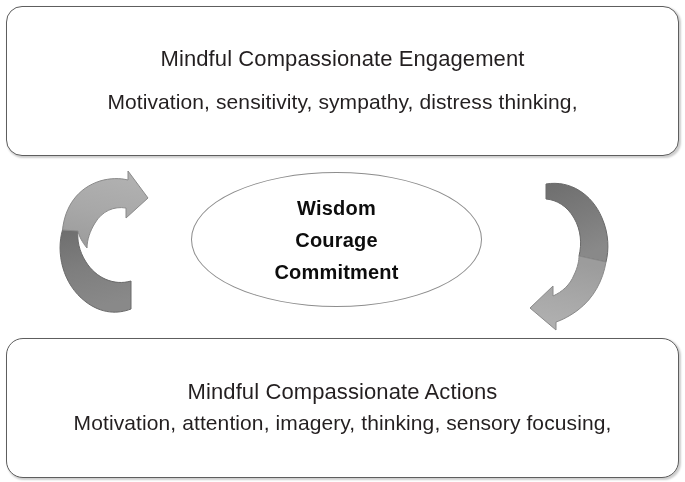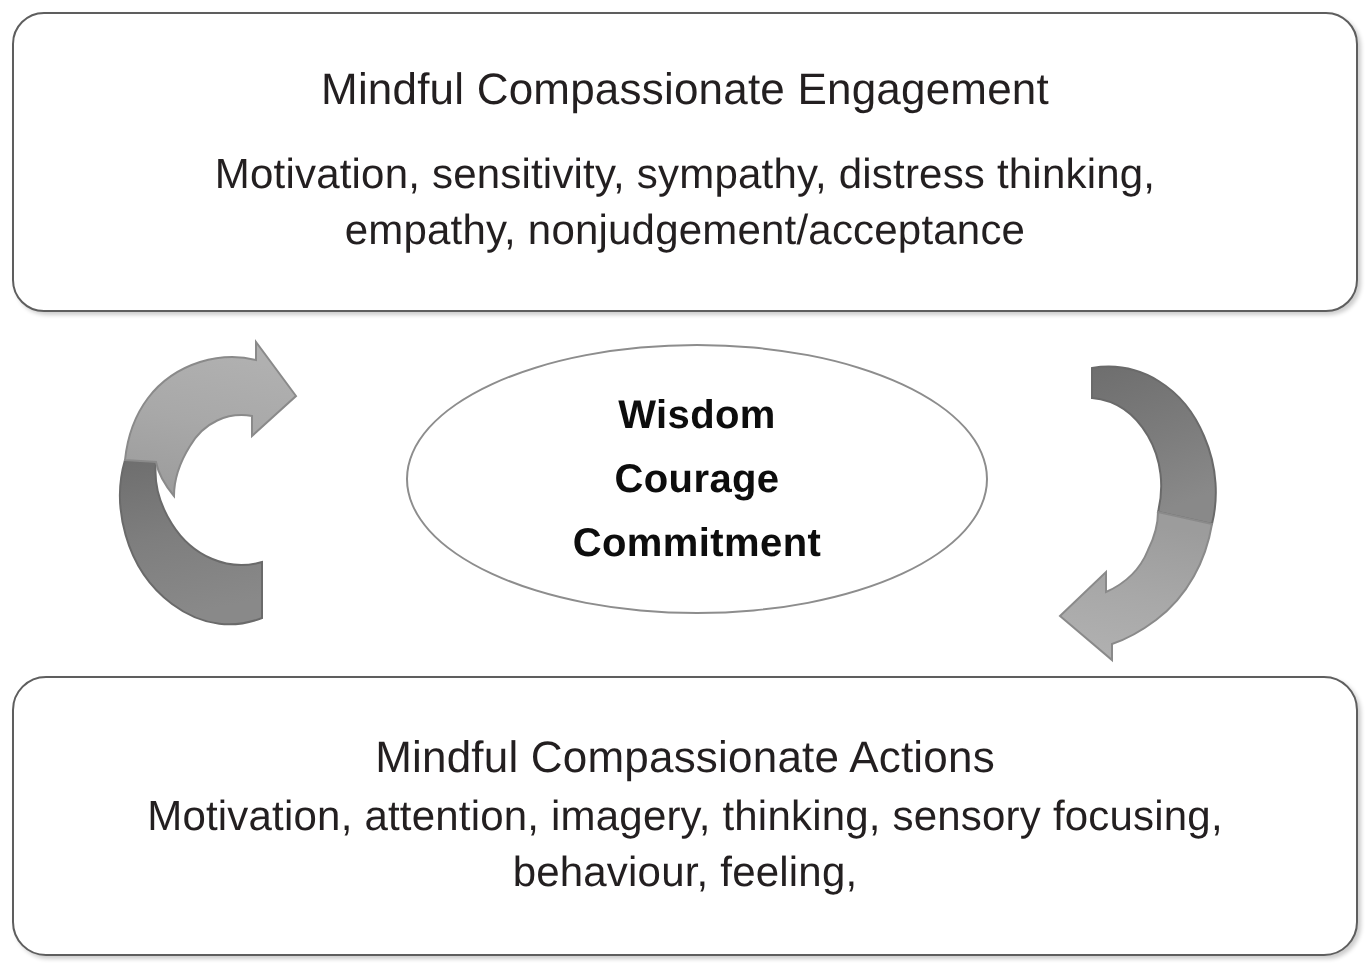--- a/index.html
+++ b/index.html
@@ -59,21 +59,21 @@
     text-align: center;
     max-width: 92%;
     letter-spacing: .1px;
   }
   #panel-engagement .panel-title { margin-bottom: 16px; }
   #panel-actions .panel-title { margin-bottom: 3px; }
 
   
   #core-ellipse {
     position: absolute;
-    left: 203px;
+    left: 191px;
     top: 172px;
     width: 291px;
     height: 135px;
     box-sizing: border-box;
     border: 1.3px solid #8d8d8d;
     border-radius: 50%;
     background: #ffffff;
     display: flex;
     flex-direction: column;
     align-items: center;
@@ -98,21 +98,20 @@
 </style>
 </head>
 <body>
 
 <div id="canvas">
 
   <div class="panel" id="panel-engagement">
     <div class="panel-title">Mindful Compassionate Engagement</div>
     <div class="panel-body">
       <div>Motivation, sensitivity, sympathy, distress thinking,</div>
-      <div>empathy, nonjudgement/acceptance</div>
     </div>
   </div>
 
   <svg class="arrow-svg" id="arrow-left-svg" width="100" height="152" viewBox="0 0 100 152">
     <defs>
       <linearGradient id="gradLeftTop" x1="0" y1="1" x2="0.25" y2="0">
         <stop offset="0%" stop-color="#9a9a9a"></stop>
         <stop offset="55%" stop-color="#a8a8a8"></stop>
         <stop offset="100%" stop-color="#b0b0b0"></stop>
       </linearGradient>
@@ -181,17 +180,16 @@
              L 35 124
              C 44 120, 52 113, 56 103
              C 60 95, 61 88, 61 84
              Z" fill="url(#gradRightBot)" stroke="#8a8a8a" stroke-width="1"></path>
   </svg>
 
   <div class="panel" id="panel-actions">
     <div class="panel-title">Mindful Compassionate Actions</div>
     <div class="panel-body">
       <div>Motivation, attention, imagery, thinking, sensory focusing,</div>
-      <div>behaviour, feeling,</div>
     </div>
   </div>
 
 </div>
 
 </body></html>

